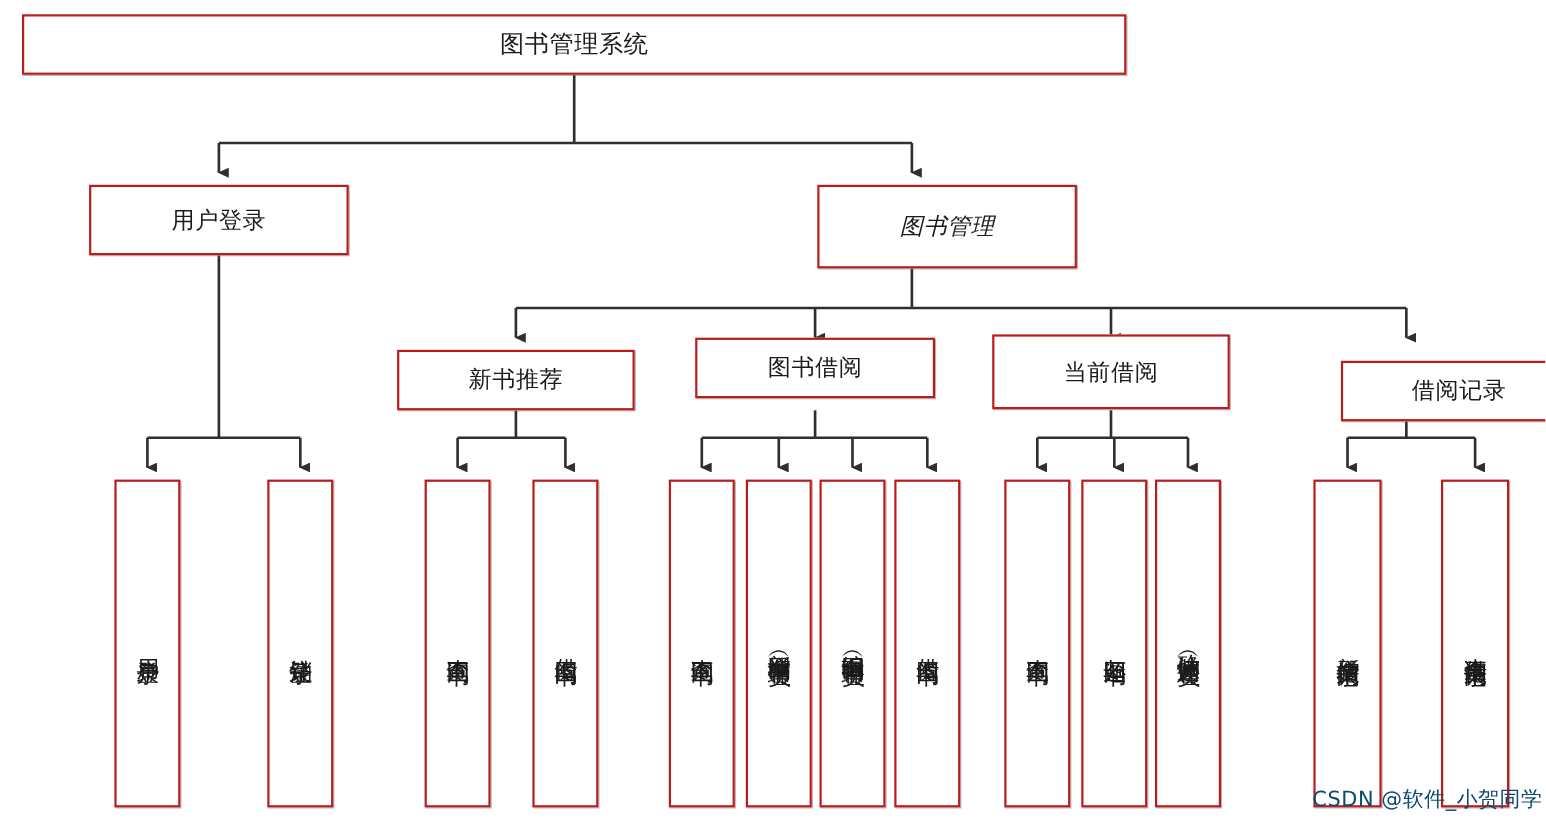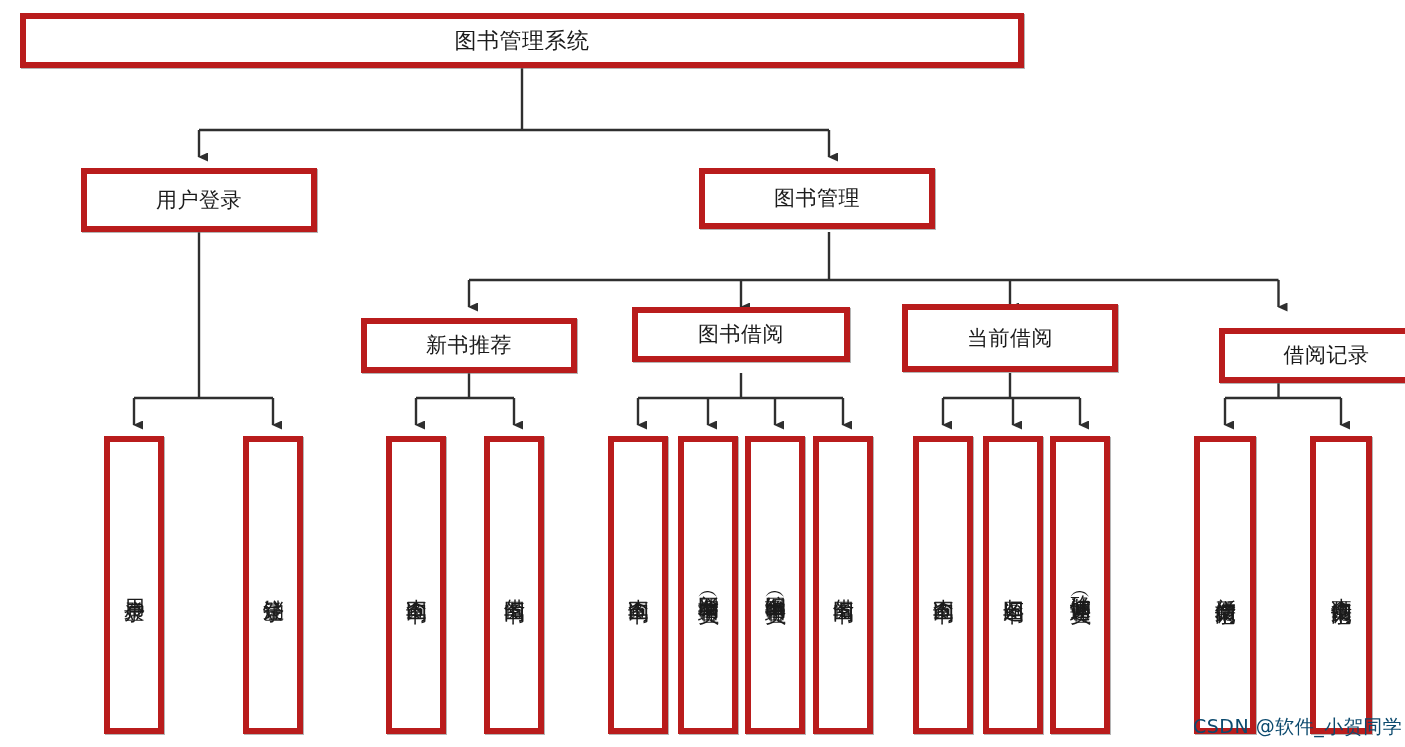--- a/index.html
+++ b/index.html
@@ -23,21 +23,21 @@
     left: 0;
     top: 0;
     width: 1405px;
     height: 747px;
     pointer-events: none;
   }
   .node {
     position: absolute;
     box-sizing: border-box;
     background: #ffffff;
-    border: 6px solid #b91c1c;
+    border: 2px solid #b91c1c;
     display: flex;
     align-items: center;
     justify-content: center;
     box-shadow: 1px 1px 0 0 rgba(120,120,120,0.55);
   }
   .node-label {
     color: #1b1b1b;
     font-size: 21px;
     line-height: 1.18;
     letter-spacing: 0.5px;
@@ -112,21 +112,21 @@
   </svg>
 
   <div class="node root" id="node-root" style="left: 20px; top: 13px; width: 1004px; height: 55px;">
     <span class="node-label">图书管理系统</span>
   </div>
 
   <div id="level2-container">
       <div class="node" id="node-user-login" style="left: 81px; top: 168px; width: 236px; height: 64px;">
         <span class="node-label">用户登录</span>
       </div>
-      <div class="node" id="node-book-management" style="left: 699px; top: 168px; width: 236px; height: 61px;">
+      <div class="node" id="node-book-management" style="left: 743px; top: 168px; width: 236px; height: 76px; font-style: italic;">
         <span class="node-label">图书管理</span>
       </div>
     </div>
   <div id="level3-container">
       <div class="node" id="node-new-book-recommend" style="left: 361px; top: 318px; width: 216px; height: 55px;">
         <span class="node-label">新书推荐</span>
       </div>
       <div class="node" id="node-book-borrow" style="left: 632px; top: 307px; width: 218px; height: 55px;">
         <span class="node-label">图书借阅</span>
       </div>

